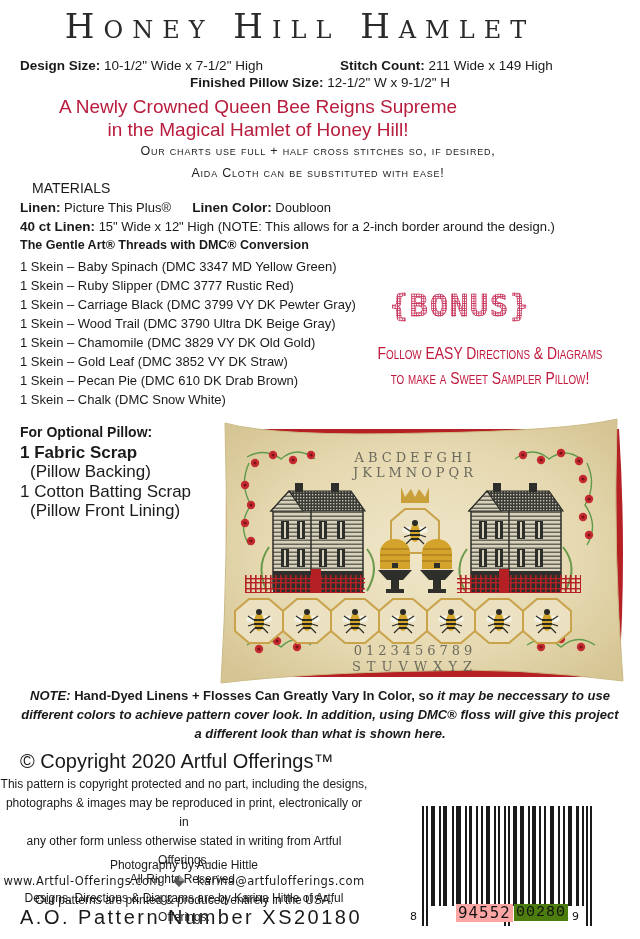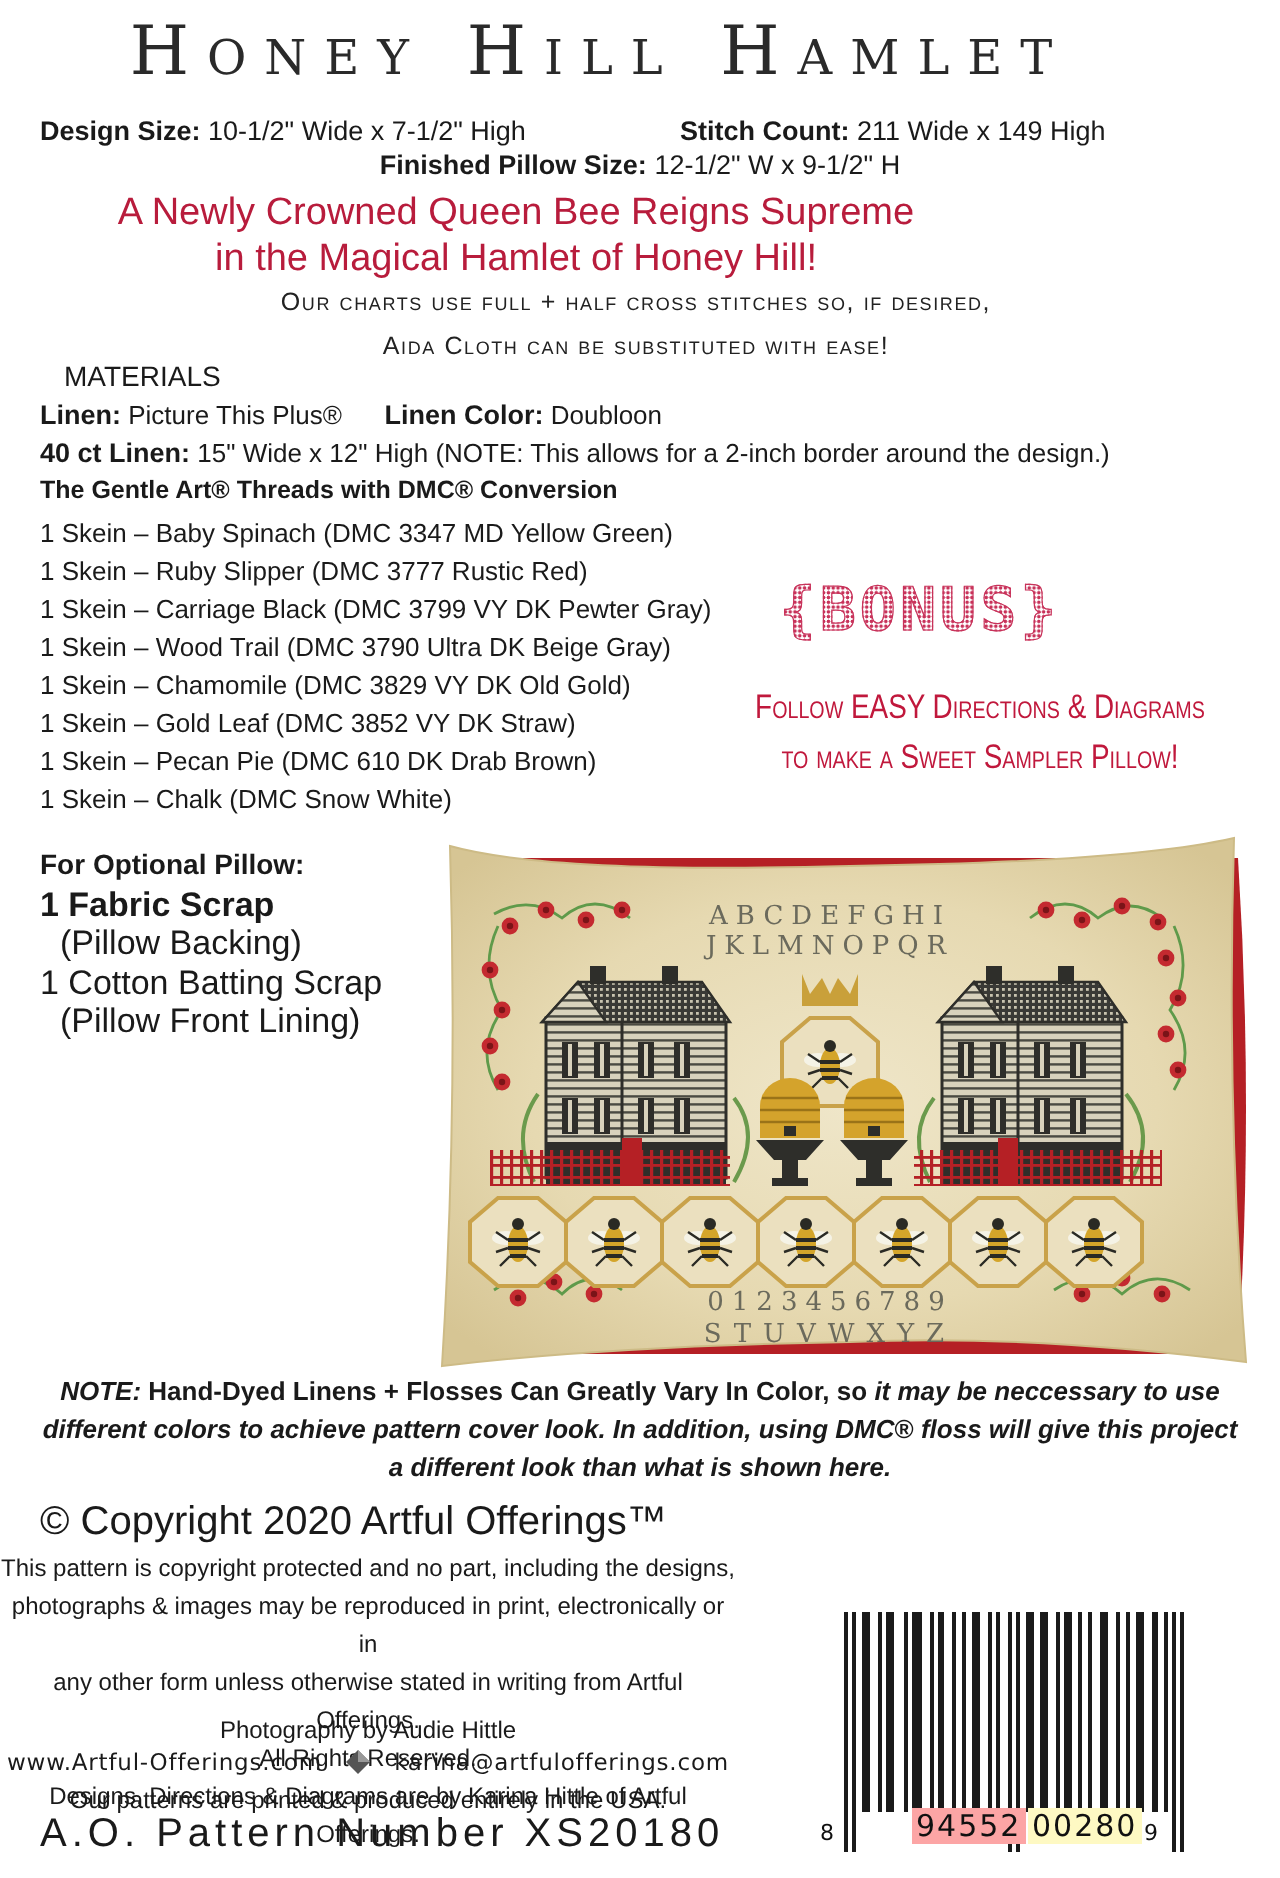--- a/index.html
+++ b/index.html
@@ -79,21 +79,21 @@
     font-family: "DejaVu Sans", sans-serif; font-size: 11.5px; letter-spacing: 0.4px; white-space: nowrap;
   }
   .diamond { display: inline-block; width: 12px; height: 12px; vertical-align: -2px; margin: 0 8px; }
   .usa { position: absolute; left: 0; top: 893px; width: 368px; text-align: center; font-size: 12px; }
   .patnum { position: absolute; left: 20px; top: 906px; font-size: 20px; letter-spacing: 2.5px; white-space: nowrap; }
 
   .barcode { position: absolute; left: 418px; top: 806px; width: 200px; height: 120px; }
   .bc-digits { position: absolute; font-family: "DejaVu Sans", sans-serif; font-size: 15px; color: #111; }
   .bc-pre { left: 410px; top: 910px; font-size: 11px; }
   .bc-main { left: 456px; top: 904px; letter-spacing: 1px; background: #fca5a5; padding: 0 2px; }
-  .bc-main2 { left: 514px; top: 904px; letter-spacing: 1px; background: #fef9c3; padding: 0 2px; }
+  .bc-main2 { left: 514px; top: 904px; letter-spacing: 1px; background: #4d7c0f; padding: 0 2px; font-family: Liberation Mono, monospace; }
   .bc-post { left: 572px; top: 910px; font-size: 11px; }
 </style>
 </head>
 <body>
 
 <h1 class="title">Honey Hill Hamlet</h1>
 
 <div class="row1">
   <span class="lbl">Design Size:</span><span> 10-1/2" Wide x 7-1/2" High</span>
 </div>

